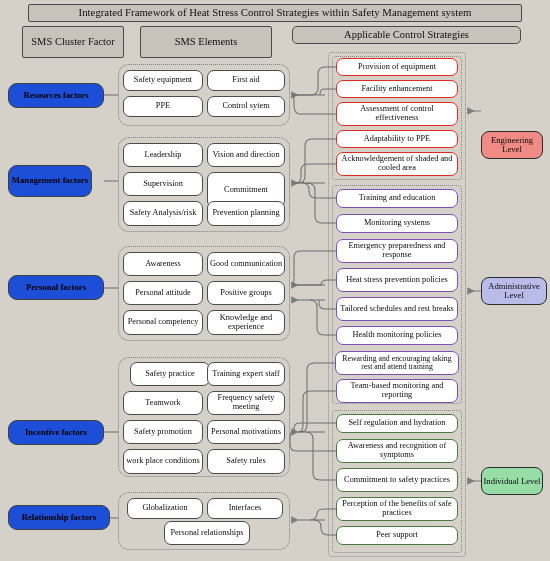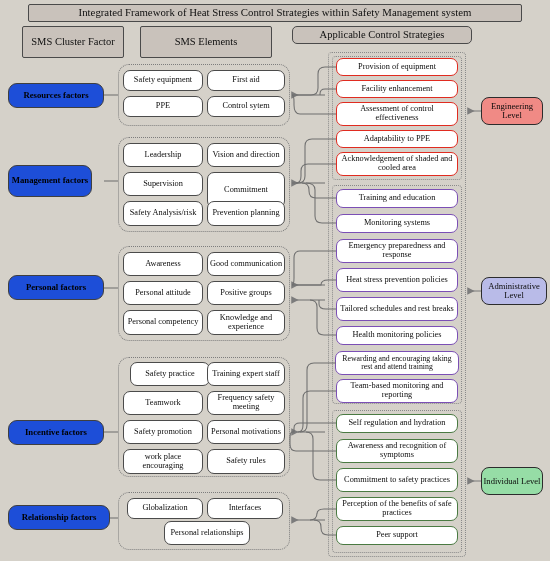--- a/index.html
+++ b/index.html
@@ -79,38 +79,38 @@
   .s-adm{border-color:#7b4fb5;}
   .s-ind{border-color:#4a7a42;}
 
   
   .level{
     border:1.3px solid #2c2c2c;
     border-radius:8px;
     font-size:8.6px;
     color:#0b0b0b;
   }
-  .lv-eng{background:#f08a85;}
+  .lv-eng{background:#f08a85;margin-top:34px;}
   .lv-adm{background:#b9bbe8;}
   .lv-ind{background:#96dda6;}
 
   svg.wires{position:absolute;left:0;top:0;width:550px;height:561px;pointer-events:none;}
 </style>
 </head>
 <body>
 
 <div id="root">
 
   <div class="rb hdr" id="title" style="left:28px;top:4px;width:494px;height:18px;">Integrated Framework of Heat Stress Control Strategies within Safety Management system</div>
 
   <div class="rb hdr" style="left:22px;top:26px;width:102px;height:32px;">SMS Cluster Factor</div>
 
   <div class="rb hdr" style="left:140px;top:26px;width:132px;height:32px;">SMS Elements</div>
 
-  <div class="rb hdr" style="left:292px;top:26px;width:180px;height:18px;border-radius:5px;">Applicable Control Strategies</div>
+  <div class="rb hdr" style="left:292px;top:26px;width:229px;height:18px;border-radius:5px;">Applicable Control Strategies</div>
 
   <div class="grp-col" style="left:328px;top:52px;width:138px;height:505px;border-radius:4px;"></div>
 
   <div class="rb cluster" style="left:8px;top:83px;width:96px;height:25px;">Resources factors</div>
   <div class="rb cluster" style="left:8px;top:165px;width:84px;height:32px;">Management factors</div>
   <div class="rb cluster" style="left:8px;top:275px;width:96px;height:25px;">Personal factors</div>
   <div class="rb cluster" style="left:8px;top:420px;width:96px;height:25px;">Incentive factors</div>
   <div class="rb cluster" style="left:8px;top:505px;width:102px;height:25px;">Relationship factors</div>
 
   <div class="grp" style="left:118px;top:64px;width:172px;height:62px;"></div>
@@ -135,21 +135,21 @@
   <div class="rb elem" style="left:123px;top:310px;width:80px;height:25px;">Personal competency</div>
   <div class="rb elem" style="left:207px;top:310px;width:78px;height:25px;">Knowledge and experience</div>
 
   <div class="grp" style="left:118px;top:357px;width:172px;height:120px;"></div>
   <div class="rb elem" style="left:130px;top:362px;width:80px;height:24px;">Safety practice</div>
   <div class="rb elem" style="left:207px;top:362px;width:78px;height:24px;">Training expert staff</div>
   <div class="rb elem" style="left:123px;top:391px;width:80px;height:24px;">Teamwork</div>
   <div class="rb elem" style="left:207px;top:391px;width:78px;height:24px;">Frequency safety meeting</div>
   <div class="rb elem" style="left:123px;top:420px;width:80px;height:24px;">Safety promotion</div>
   <div class="rb elem" style="left:207px;top:420px;width:78px;height:24px;">Personal motivations</div>
-  <div class="rb elem" style="left:123px;top:449px;width:80px;height:25px;">work place encouraging</div>
+  <div class="rb elem" style="left:123px;top:449px;width:80px;height:25px;">work place conditions</div>
   <div class="rb elem" style="left:207px;top:449px;width:78px;height:25px;">Safety rules</div>
 
   <div class="grp" style="left:118px;top:492px;width:172px;height:58px;"></div>
   <div class="rb elem" style="left:127px;top:498px;width:76px;height:21px;">Globalization</div>
   <div class="rb elem" style="left:207px;top:498px;width:76px;height:21px;">Interfaces</div>
   <div class="rb elem" style="left:164px;top:521px;width:86px;height:24px;">Personal relationships</div>
 
   <div class="grp-col" style="left:332px;top:56px;width:130px;height:124px;border-radius:4px;"></div>
   <div class="rb strat s-eng" style="left:336px;top:58px;width:122px;height:18px;">Provision of equipment</div>
   <div class="rb strat s-eng" style="left:336px;top:80px;width:122px;height:18px;">Facility enhancement</div>

